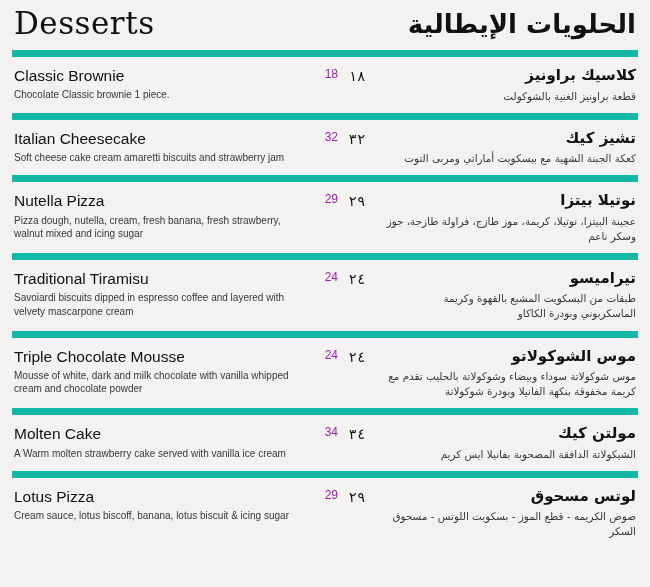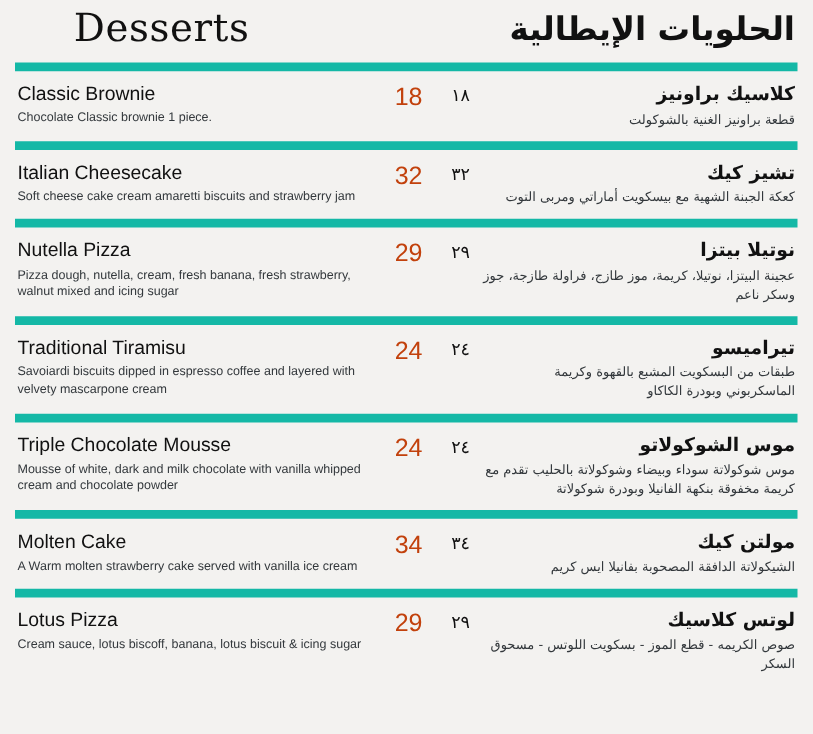--- a/index.html
+++ b/index.html
@@ -27,21 +27,20 @@
     justify-content: space-between;
     padding: 6px 2px 10px 2px;
   }
   .title-en {
     font-family: "DejaVu Serif", "Liberation Serif", serif;
     font-size: 31px;
     letter-spacing: 0.5px;
     color: #111;
     line-height: 1.1;
     font-weight: 400;
-    margin-left: 45px;
   }
   .title-ar {
     font-family: "DejaVu Sans", sans-serif;
     font-size: 26px;
     font-weight: bold;
     color: #111;
     direction: rtl;
     line-height: 1.15;
     padding-top: 4px;
     margin-left: 38px;
@@ -71,34 +70,34 @@
   }
   .desc-en {
     font-size: 10px;
     color: #33383c;
     line-height: 1.35;
   }
   .col-price {
     width: 42px;
     flex: 0 0 42px;
     text-align: right;
-    font-size: 20px;
-    color: #c2410c;
+    font-size: 12px;
+    color: #a21caf;
     padding-top: 1px;
   }
   .col-price-ar {
     width: 44px;
     flex: 0 0 44px;
-    text-align: right;
+    text-align: center;
     font-size: 14px;
     color: #111;
     padding-top: 2px;
     padding-right: 6px;
     box-sizing: border-box;
-    font-family: Liberation Sans, sans-serif;
+    font-family: Liberation Mono, monospace;
   }
   .col-ar {
     flex: 1 1 auto;
     text-align: right;
     direction: rtl;
     font-family: "DejaVu Sans", sans-serif;
     padding-left: 4px;
   }
   .name-ar {
     font-size: 15px;
@@ -204,19 +203,19 @@
     </div>
 
     <div class="item">
       <div class="col-en">
         <div class="name-en">Lotus Pizza</div>
         <div class="desc-en">Cream sauce, lotus biscoff, banana, lotus biscuit &amp; icing sugar</div>
       </div>
       <div class="col-price">29</div>
       <div class="col-price-ar">٢٩</div>
       <div class="col-ar">
-        <div class="name-ar">لوتس كلاسيك</div>
+        <div class="name-ar">لوتس مسحوق</div>
         <div class="desc-ar">صوص الكريمه - قطع الموز - بسكويت اللوتس - مسحوق السكر</div>
       </div>
     </div>
 
   </div>
 </div>
 
 </body></html>

